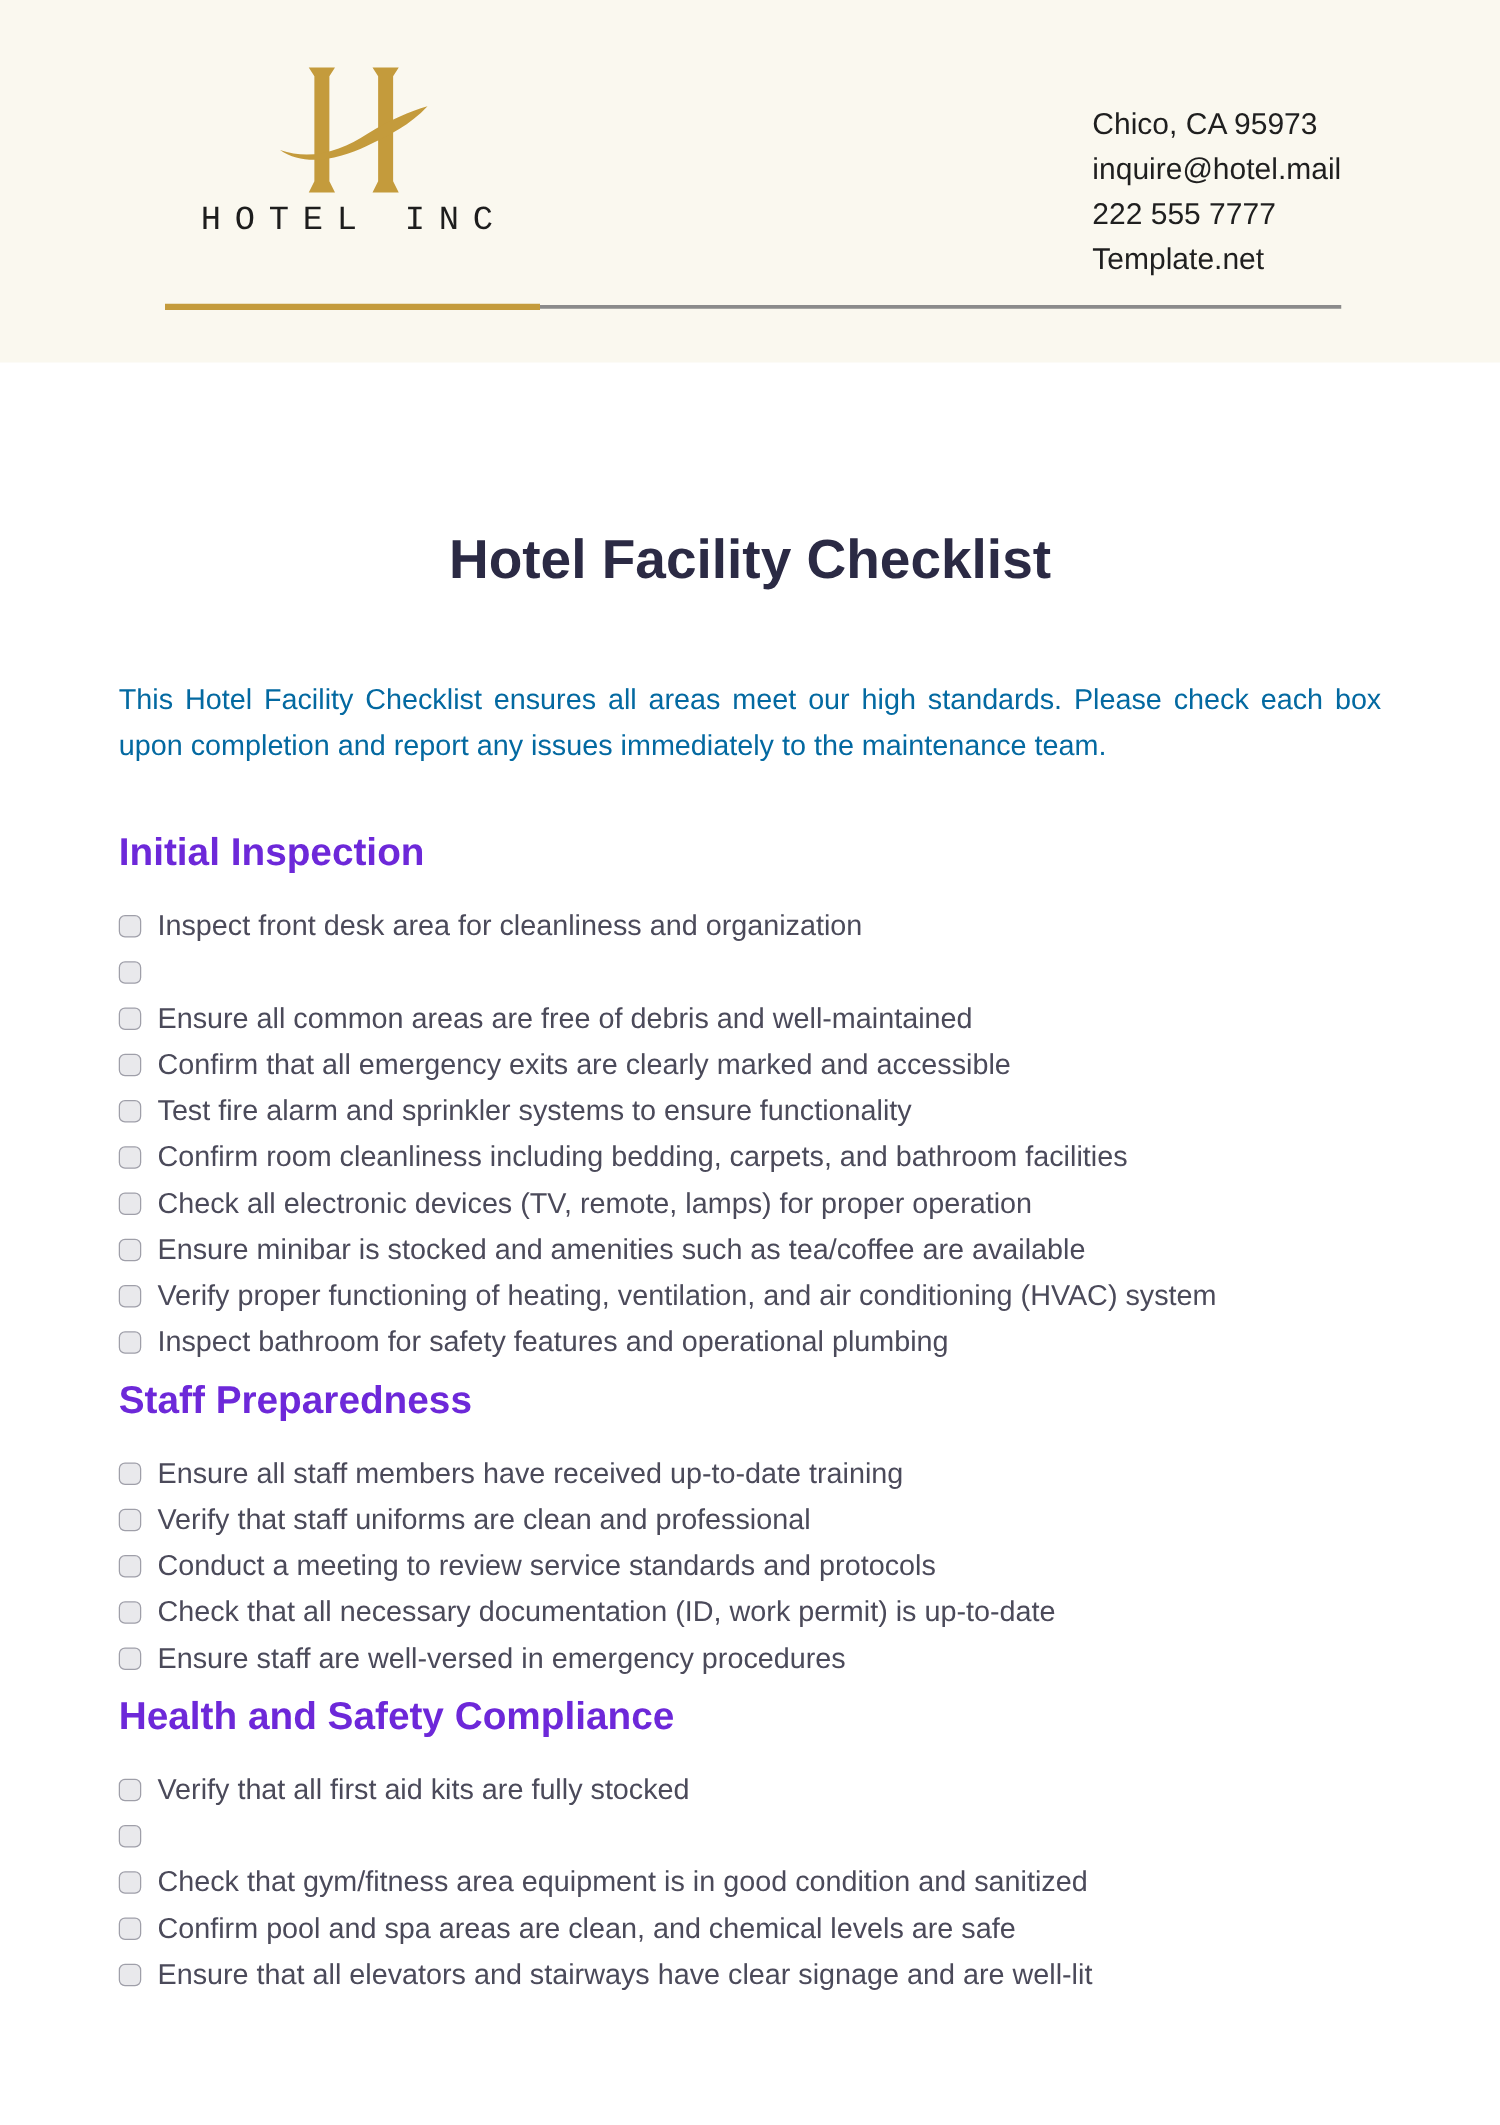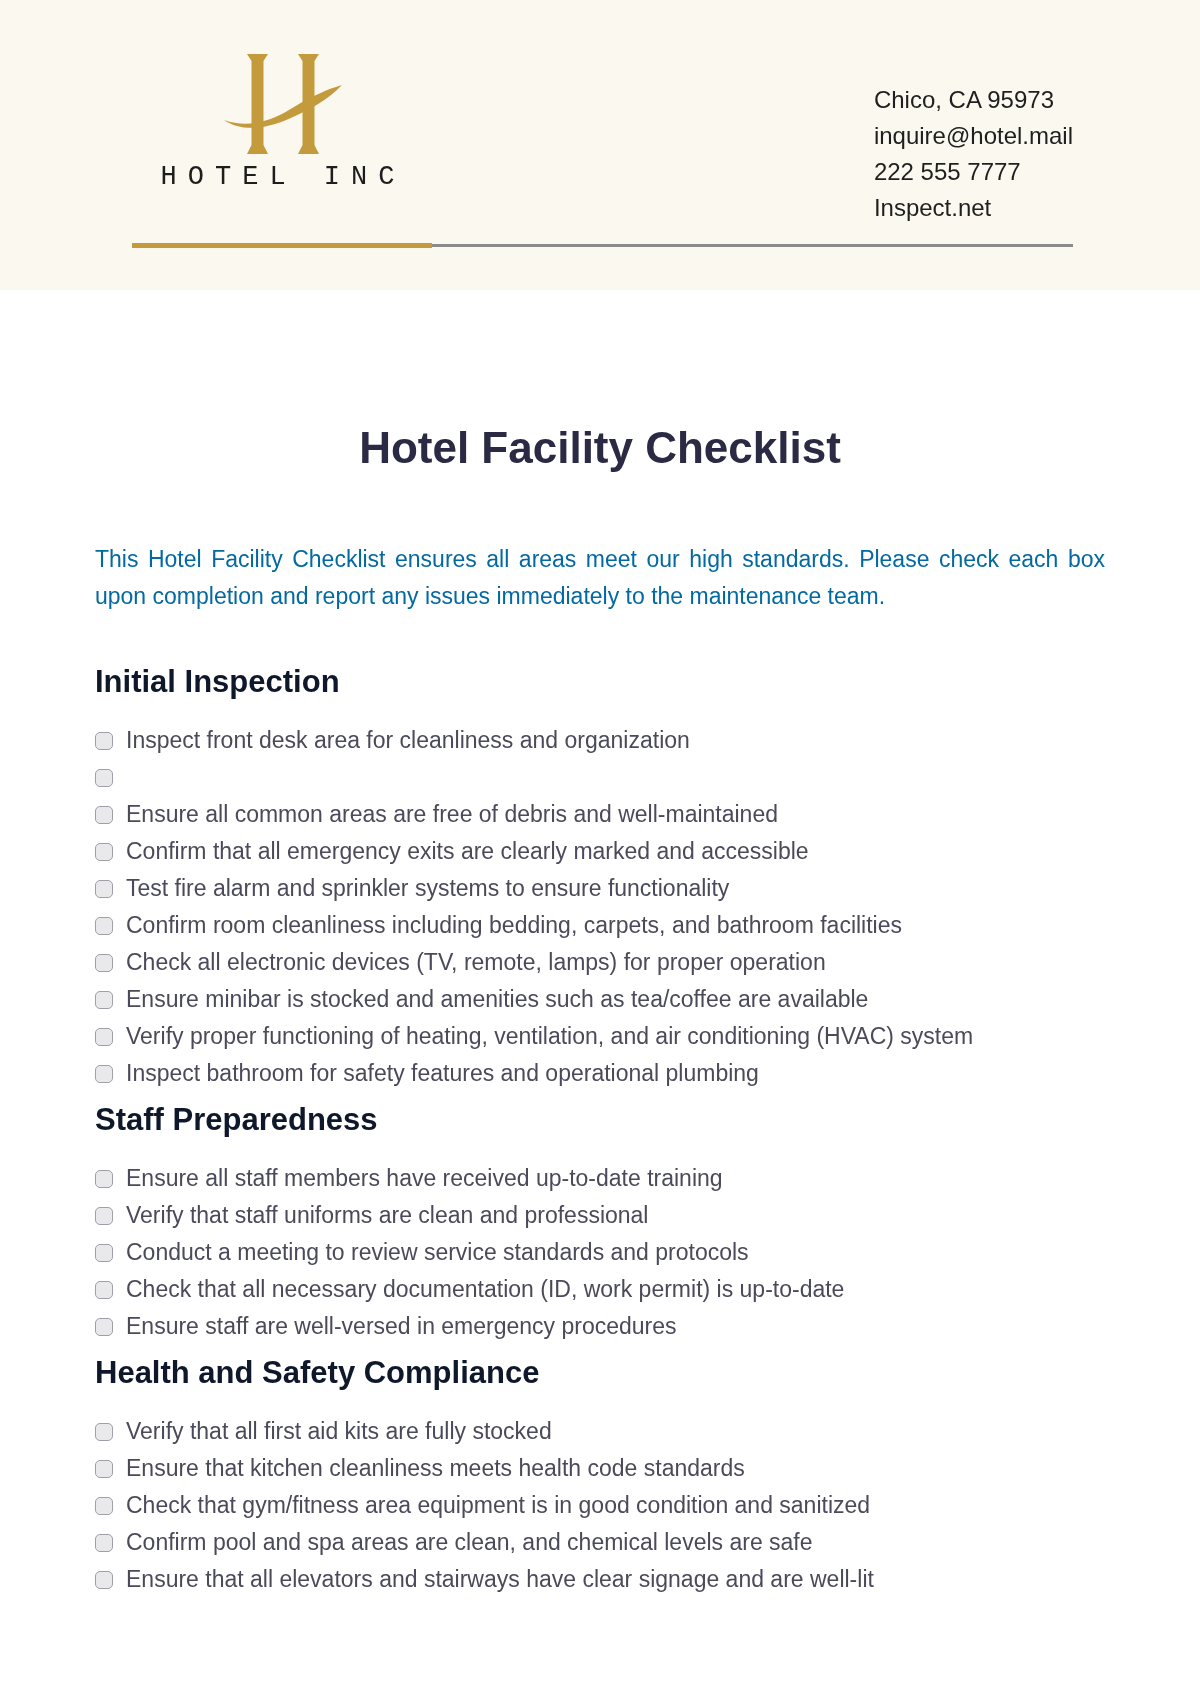--- a/index.html
+++ b/index.html
@@ -25,21 +25,21 @@
   .content{padding:0 95px;}
   .doc-title{
     margin:133px 0 0;text-align:center;font-size:44px;line-height:50px;
     font-weight:700;color:#2b2a44;
   }
   .intro{
     margin:68px 0 0;font-size:23px;line-height:37px;color:#0369a1;
     text-align:justify;
   }
   h2.section{
-    margin:8px 0 20px;font-size:31px;line-height:40px;font-weight:700;color:#0f172a;
+    margin:8px 0 20px;font-size:31px;line-height:40px;font-weight:700;color:#6d28d9;
   }
   h2.section.first{margin-top:47px;}
   ul.checklist{list-style:none;margin:0;padding:0;}
   ul.checklist li{
     display:flex;align-items:center;height:37px;font-size:23px;color:#4b4a5a;text-align:right;
   }
   .cb{
     width:18px;height:18px;border:1.5px solid #9f9fa9;border-radius:5px;
     background:#e9e9ec;margin-right:13px;flex:none;box-sizing:border-box;
   }
@@ -56,21 +56,21 @@
         <path d="M2 68 C 28 77 52 68 72 55 C 90 44 106 37 120 33 C 106 48 90 56 71 65 C 50 75 22 82 2 68 Z" fill="#C49B3C"></path>
       </g>
     </svg>
     <div class="logo-name">HOTEL INC</div>
   </div>
 
   <div class="contact">
     <div>Chico, CA 95973</div>
     <div>inquire@hotel.mail</div>
     <div>222 555 7777</div>
-    <div>Inspect.net</div>
+    <div>Template.net</div>
   </div>
 
   <div class="divider">
     <div class="divider-gold" style="background: rgb(196, 155, 60);"></div>
     <div class="divider-gray" style="background: rgb(139, 139, 139);"></div>
   </div>
 </div>
 
 <div class="content">
   <h1 class="doc-title">Hotel Facility Checklist</h1>
@@ -144,21 +144,20 @@
         </li>
       </ul>
       <h2 class="section">Health and Safety Compliance</h2>
       <ul class="checklist">
         <li>
           <div class="cb" role="checkbox" aria-checked="false"></div>
           <span>Verify that all first aid kits are fully stocked</span>
         </li>
         <li>
           <div class="cb" role="checkbox" aria-checked="false"></div>
-          <span>Ensure that kitchen cleanliness meets health code standards</span>
         </li>
         <li>
           <div class="cb" role="checkbox" aria-checked="false"></div>
           <span>Check that gym/fitness area equipment is in good condition and sanitized</span>
         </li>
         <li>
           <div class="cb" role="checkbox" aria-checked="false"></div>
           <span>Confirm pool and spa areas are clean, and chemical levels are safe</span>
         </li>
         <li>

